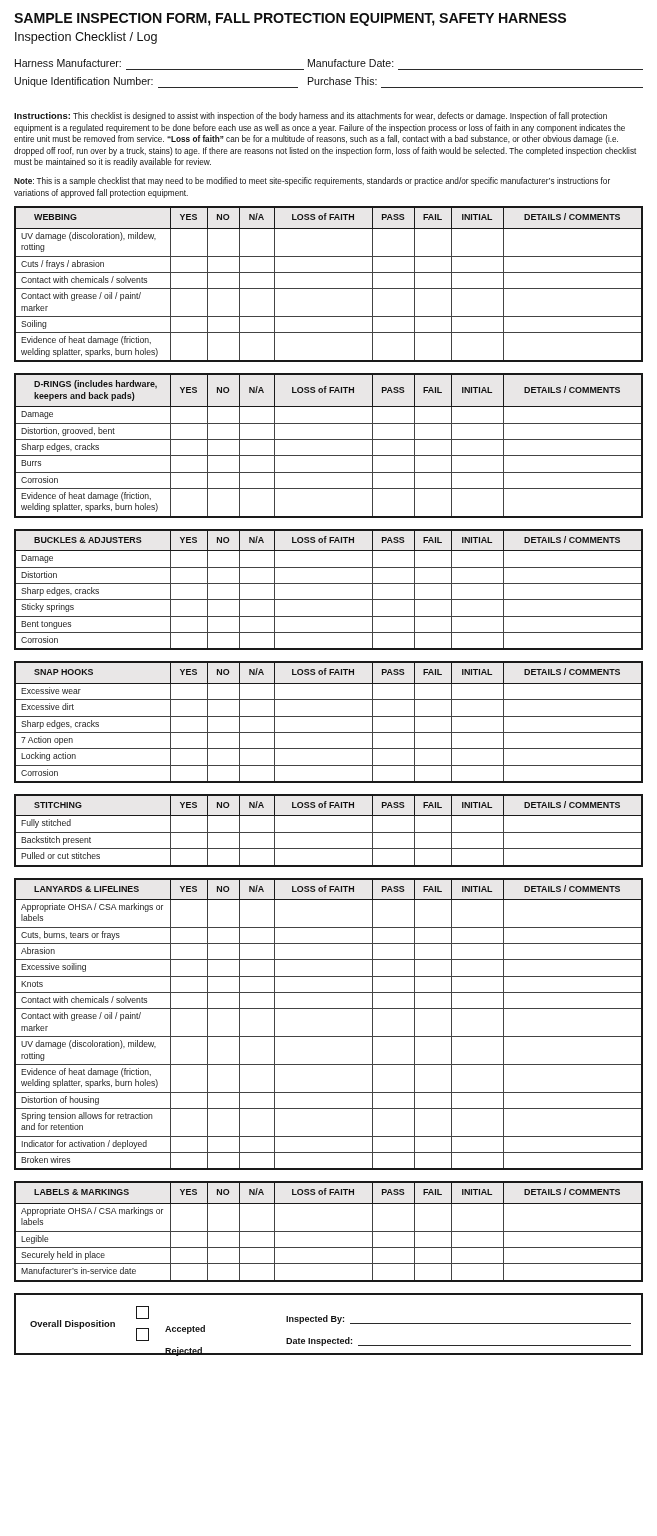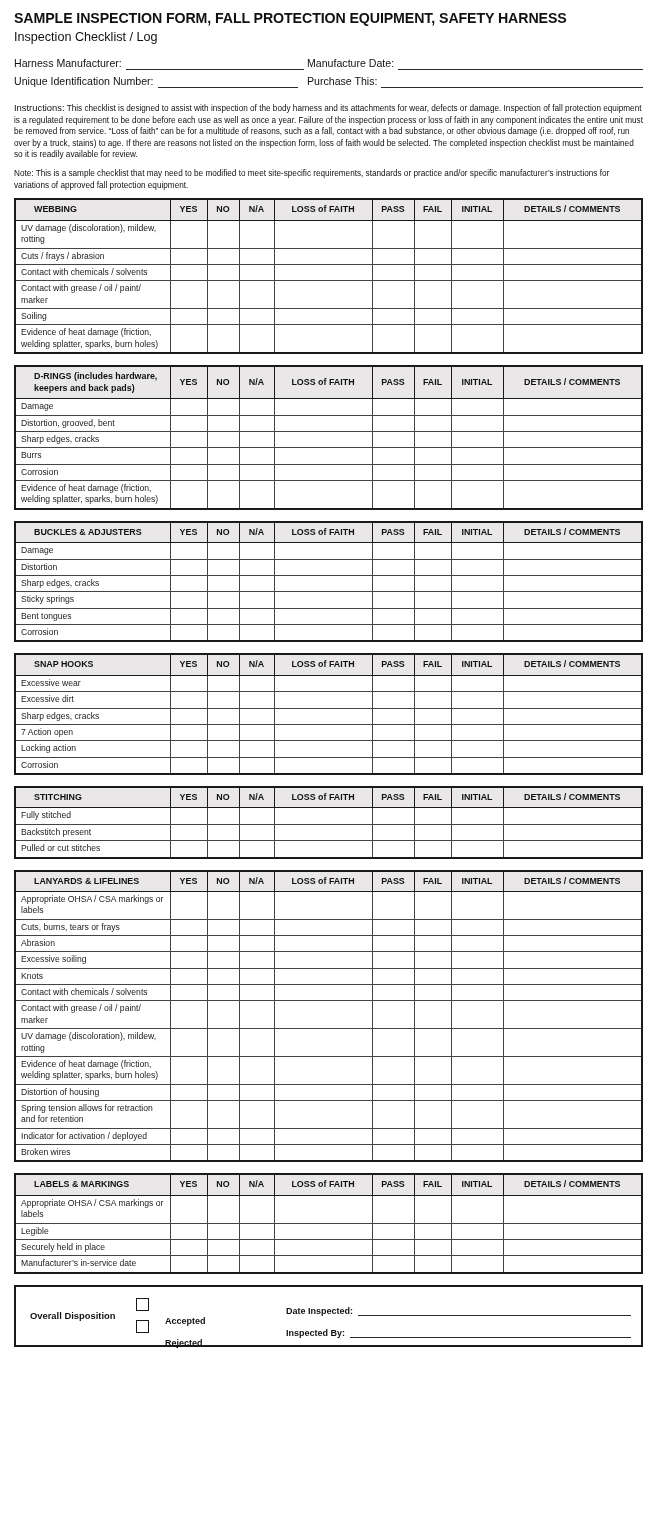--- a/index.html
+++ b/index.html
@@ -34,21 +34,21 @@
     font-size: 12.6px;
     font-weight: normal;
     line-height: 1.25;
     margin: 0 0 12px 0;
   }
 
   .field-grid {
     display: grid;
     grid-template-columns: 293px 1fr;
     row-gap: 5px;
-    margin-bottom: 13px;
+    margin-bottom: 21px;
   }
   .field {
     display: flex;
     align-items: flex-end;
     font-size: 10.6px;
     line-height: 1.2;
     white-space: nowrap;
   }
   .field-label { flex: 0 0 auto; padding-right: 4px; }
   .field-line {
@@ -60,21 +60,21 @@
   .field.f-mfr .field-line { max-width: 178px; }
   .field.f-uid .field-line { max-width: 140px; }
 
   
   .instructions, .note-block {
     font-size: 8.2px;
     line-height: 1.42;
     text-align: left;
     margin: 0 0 7px 0;
   }
-  .instructions b, .note-block b { font-weight: normal; }
+  .instructions b, .note-block b { font-weight: bold; }
   .lead { font-size: 9.4px; font-weight: bold; }
 
   
   .tbl-wrap {
     border: 2px solid #1a1a1a;
     margin-bottom: 11px;
     background: #fff;
   }
   table.chk {
     width: 100%;
@@ -914,23 +914,23 @@
         <span class="checkbox"></span>
         <span class="check-label">Accepted</span>
       </div>
       <div class="check-row">
         <span class="checkbox"></span>
         <span class="check-label">Rejected</span>
       </div>
     </div>
     <div class="disp-fields">
       <div class="disp-field">
+        <span class="dl">Inspected By:</span>
+        <span class="dline"></span>
+      </div>
+      <div class="disp-field">
         <span class="dl">Date Inspected:</span>
         <span class="dline"></span>
       </div>
-      <div class="disp-field">
-        <span class="dl">Inspected By:</span>
-        <span class="dline"></span>
-      </div>
     </div>
   </div>
 
 </div>
 
 </body></html>

